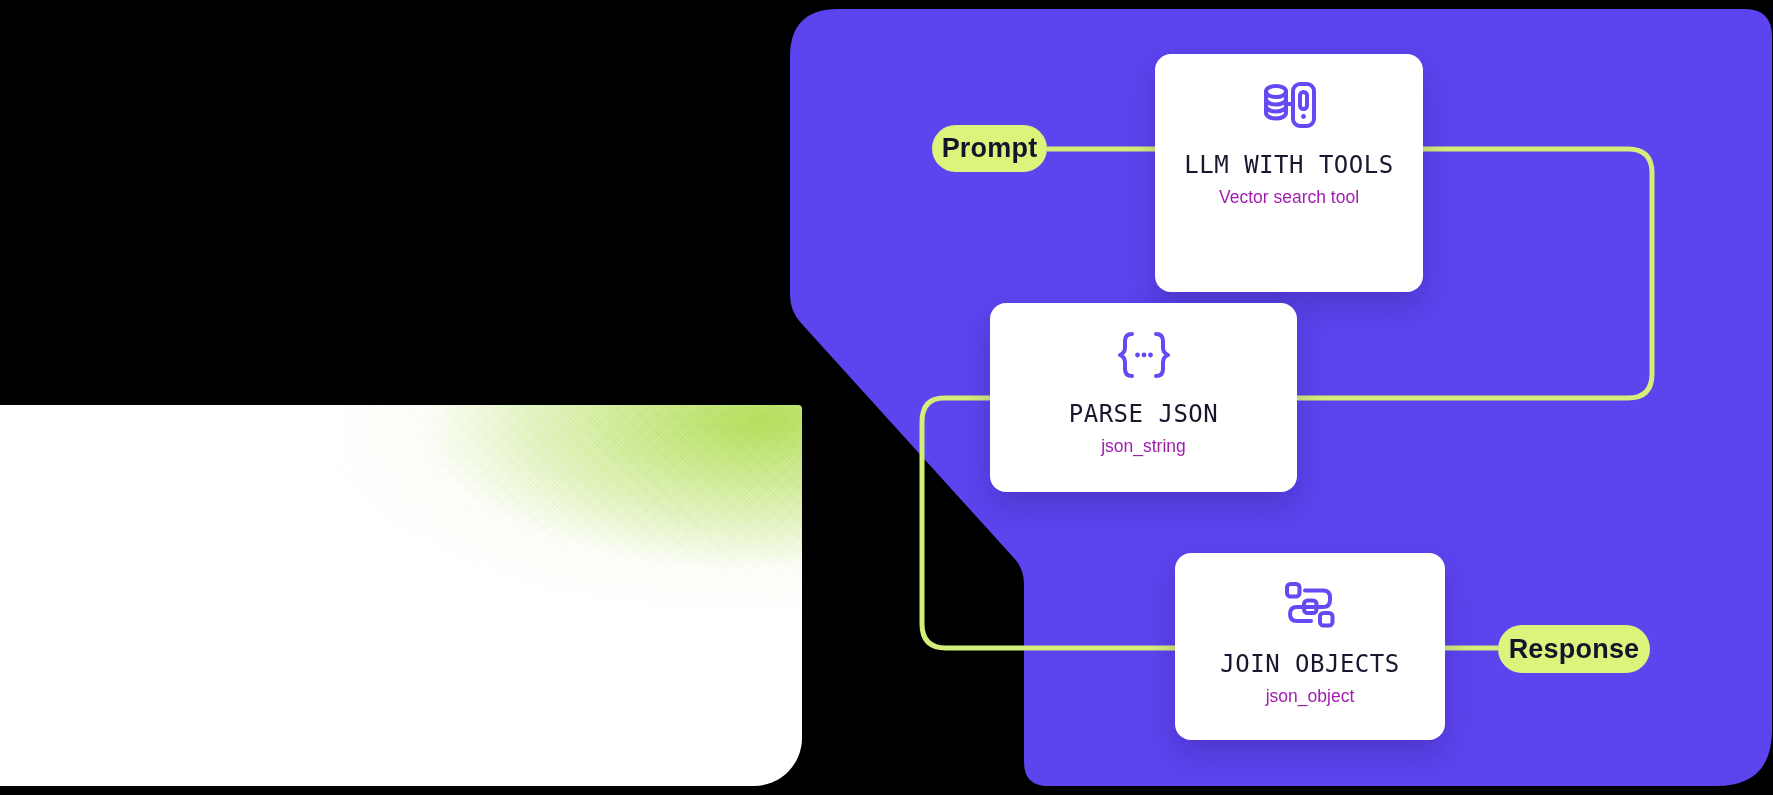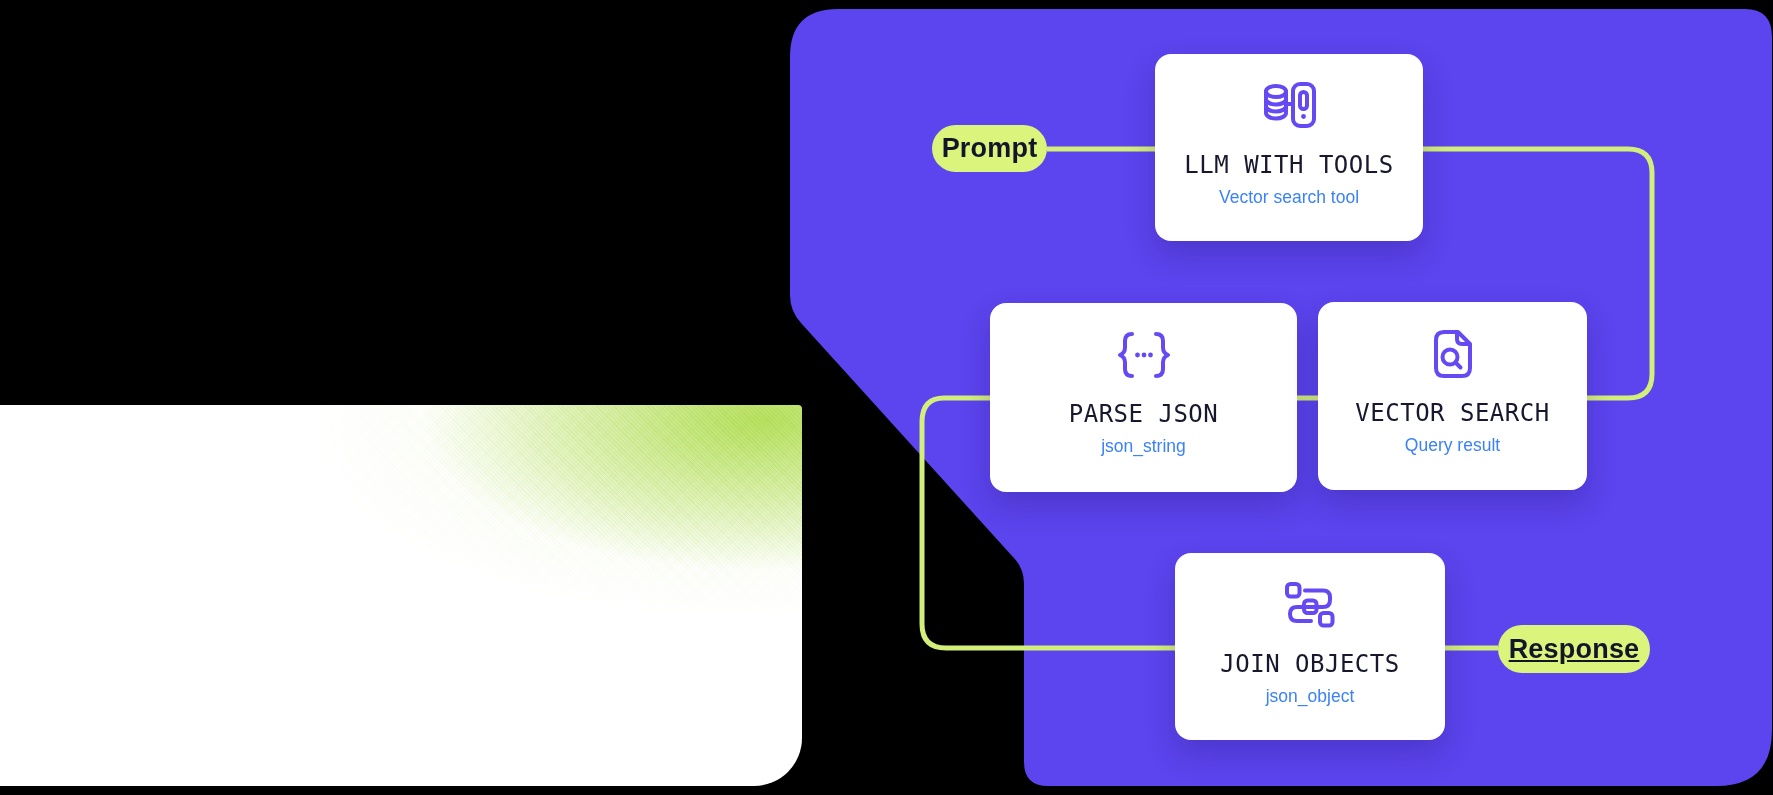--- a/index.html
+++ b/index.html
@@ -26,40 +26,40 @@
   }
   
   .wire-layer{position:absolute;left:0;top:0;pointer-events:none;}
   
   .node{
     position:absolute;background:#fff;border-radius:16px;
     box-shadow:0 14px 30px rgba(24,10,80,.22);
     display:flex;flex-direction:column;align-items:center;
     padding-top:27px;box-sizing:border-box;text-align:center;
   }
-  .node-llm   {left:1155px;top:54px; width:268px;height:187px;}
+  .node-llm   {left:1155px;top:54px; width:268px;height:238px;}
   .node-parse {left:990px; top:303px;width:307px;height:189px;}
   .node-vector{left:1318px;top:302px;width:269px;height:188px;}
   .node-join  {left:1153px;top:553px;width:270px;height:187px;margin-left:22px;}
   .node .icon-box{height:50px;display:flex;align-items:center;justify-content:center;}
   .node .title{
     margin-top:22px;font-family:"DejaVu Sans Mono",monospace;
     font-size:24px;font-weight:500;letter-spacing:.5px;color:#17172d;line-height:1;
   }
   .node .subtitle{
-    margin-top:12px;font-size:17.5px;color:#3b82f6;font-weight:500;line-height:1;
+    margin-top:12px;font-size:17.5px;color:#a21caf;font-weight:500;line-height:1;
   }
   
   .pill{
     position:absolute;background:#dbf47b;border-radius:26px;
     display:flex;align-items:center;justify-content:center;
     font-size:27px;font-weight:600;color:#14142b;letter-spacing:.2px;
   }
   .pill-prompt  {left:932px; top:125px;width:115px;height:47px;}
-  .pill-response{left:1498px;top:625px;width:152px;height:48px;text-decoration:underline;}
+  .pill-response{left:1498px;top:625px;width:152px;height:48px;}
   
   .icon-stroke{stroke:#6549f2;fill:none;stroke-width:4;stroke-linecap:round;stroke-linejoin:round;}
   .icon-fill{fill:#6549f2;stroke:none;}
 </style>
 </head>
 <body>
 
 <div class="stage">
 
   <div class="white-slab"></div>
@@ -96,32 +96,20 @@
         <path class="icon-stroke" stroke-width="4.4" d="M41 4 Q48 4 48 11 V17.5 Q48 23 53 25 Q48 27 48 32.5 V39 Q48 46 41 46"></path>
         <circle class="icon-fill" cx="22.5" cy="25" r="2.4"></circle>
         <circle class="icon-fill" cx="29" cy="25" r="2.4"></circle>
         <circle class="icon-fill" cx="35.5" cy="25" r="2.4"></circle>
       </svg>
     </div>
     <div class="title">PARSE JSON</div>
     <div class="subtitle">json_string</div>
   </div>
 
-  <div class="node node-vector">
-    <div class="icon-box">
-      <svg width="46" height="50" viewBox="0 0 46 50">
-        <path class="icon-stroke" d="M28 3 H14 Q6 3 6 11 V39 Q6 47 14 47 H32 Q40 47 40 39 V15 L28 3 Z"></path>
-        <path class="icon-stroke" stroke-width="3.6" d="M27 4 V10 Q27 15 32 15 H39"></path>
-        <circle class="icon-stroke" stroke-width="3.6" cx="20" cy="28" r="7.5"></circle>
-        <path class="icon-stroke" stroke-width="3.6" d="M25.5 33.5 L30.5 38.5"></path>
-      </svg>
-    </div>
-    <div class="title">VECTOR SEARCH</div>
-    <div class="subtitle">Query result</div>
-  </div>
 
   <div class="node node-join">
     <div class="icon-box">
       <svg width="54" height="48" viewBox="0 0 54 48">
         <path class="icon-stroke" d="M22 9.5 H40 Q47 9.5 47 16.5 V19 Q47 26 40 26 H14 Q7 26 7 33 Q7 40 14 40 H28"></path>
         <rect class="icon-stroke" x="4" y="3" width="12.5" height="12.5" rx="3.5" fill="#fff"></rect>
         <rect class="icon-stroke" x="21" y="19.5" width="12.5" height="12.5" rx="3.5" fill="#fff"></rect>
         <rect class="icon-stroke" x="37" y="32" width="12.5" height="12.5" rx="3.5" fill="#fff"></rect>
       </svg>
     </div>

